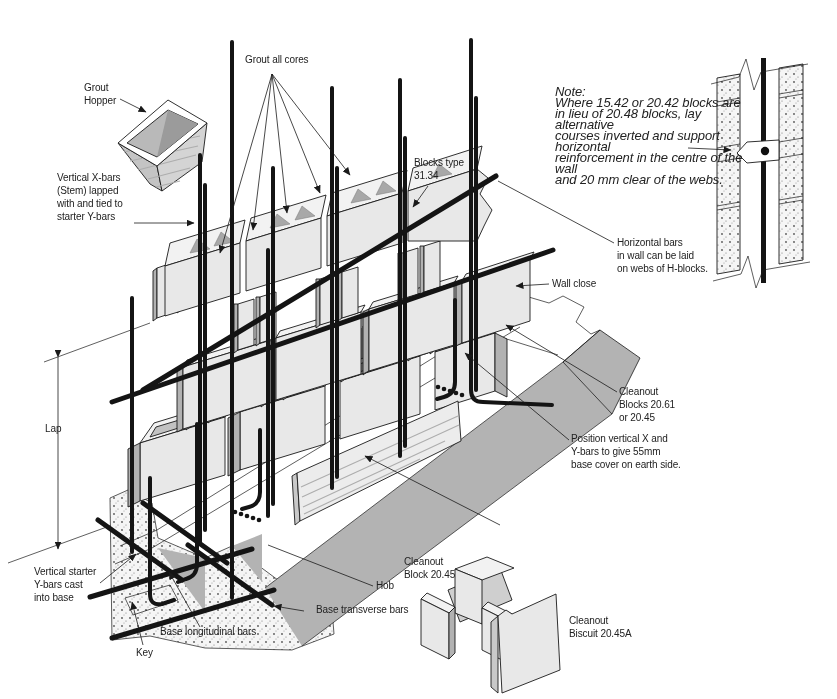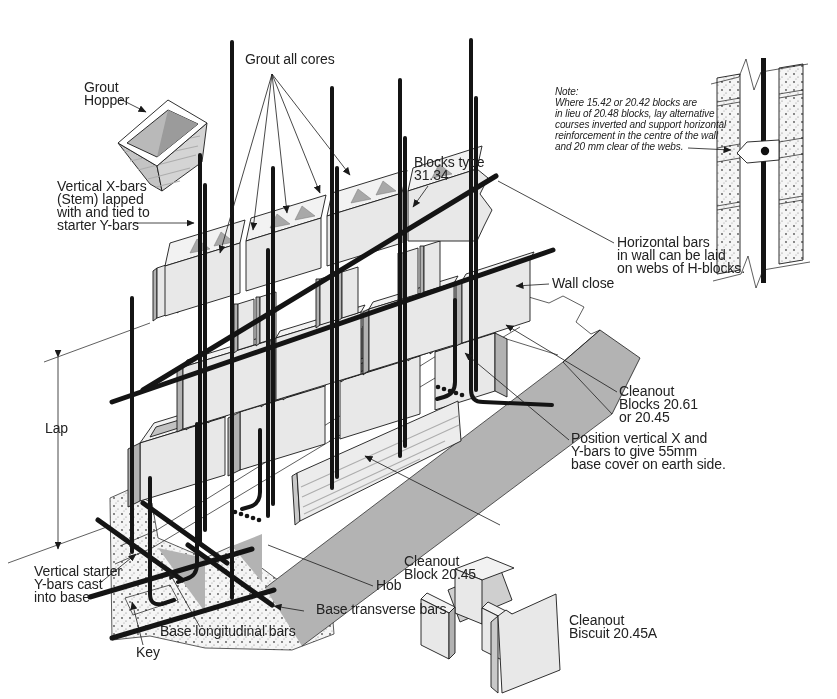--- a/index.html
+++ b/index.html
@@ -1,22 +1,22 @@
 <!DOCTYPE html>
 <html style="--line: #1a1a1a; --face: #e8e8e8; --band: #b3b3b3; --core: #a8a8a8; --text: #222222;"><head>
 <meta charset="utf-8">
 <style>
   :root{ --line:#1a1a1a; --face:#e8e8e8; --band:#b3b3b3; --core:#a8a8a8; --text:#222222; }
   html,body{margin:0;padding:0;background:#ffffff;}
   #stage{position:relative;width:837px;height:699px;background:#fff;overflow:hidden;
          font-family:"Liberation Sans",sans-serif;}
   #art{position:absolute;left:0;top:0;}
-  .lbl{position:absolute;font-size:14px;line-height:13px;color:var(--text);
+  .lbl{position:absolute;font-size:10px;line-height:13px;color:var(--text);
        white-space:pre-line;letter-spacing:-0.1px;}
-  .lbl.note{font-style:italic;font-size:10px;line-height:11px;}
+  .lbl.note{font-style:italic;font-size:13px;line-height:11px;}
   
   .ol{stroke:var(--line);stroke-width:0.9;stroke-linejoin:round;}
   .thin{stroke:var(--line);stroke-width:0.7;fill:none;}
   .dash{stroke:var(--line);stroke-width:0.7;fill:none;stroke-dasharray:4 4;}
   .bar{stroke:#141414;stroke-width:4;fill:none;stroke-linecap:round;}
   .bar5{stroke:#141414;stroke-width:5;fill:none;stroke-linecap:round;}
   .face{fill:var(--face);}
   .top{fill:#f2f2f2;}
   .side{fill:#b2b2b2;}
   .cav{fill:#c2c2c2;}
@@ -312,21 +312,21 @@
     <line x1="304" y1="611" x2="274" y2="606" class="ld" marker-end="url(#ah)"></line>
     <line x1="200" y1="627" x2="169" y2="572" class="ld" marker-end="url(#ah)"></line>
     <line x1="143" y1="645" x2="132" y2="602" class="ld" marker-end="url(#ah)"></line>
     <line x1="100" y1="583" x2="136" y2="554" class="ld" marker-end="url(#ah)"></line>
   </g>
 </svg>
 
   <div class="lbl" style="left:84px;top:81px">Grout
 Hopper</div>
   <div class="lbl" style="left:245px;top:53px">Grout all cores</div>
-  <div class="lbl" style="left:57px;top:180px">Vertical X-bars
+  <div class="lbl" style="left:57px;top:171px">Vertical X-bars
 (Stem) lapped
 with and tied to
 starter Y-bars</div>
   <div class="lbl" style="left:414px;top:156px">Blocks type
 31.34</div>
   <div class="lbl note" style="left:555px;top:86px;width:200px">Note:
 Where 15.42 or 20.42 blocks are
 in lieu of 20.48 blocks, lay alternative
 courses inverted and support horizontal
 reinforcement in the centre of the wall

